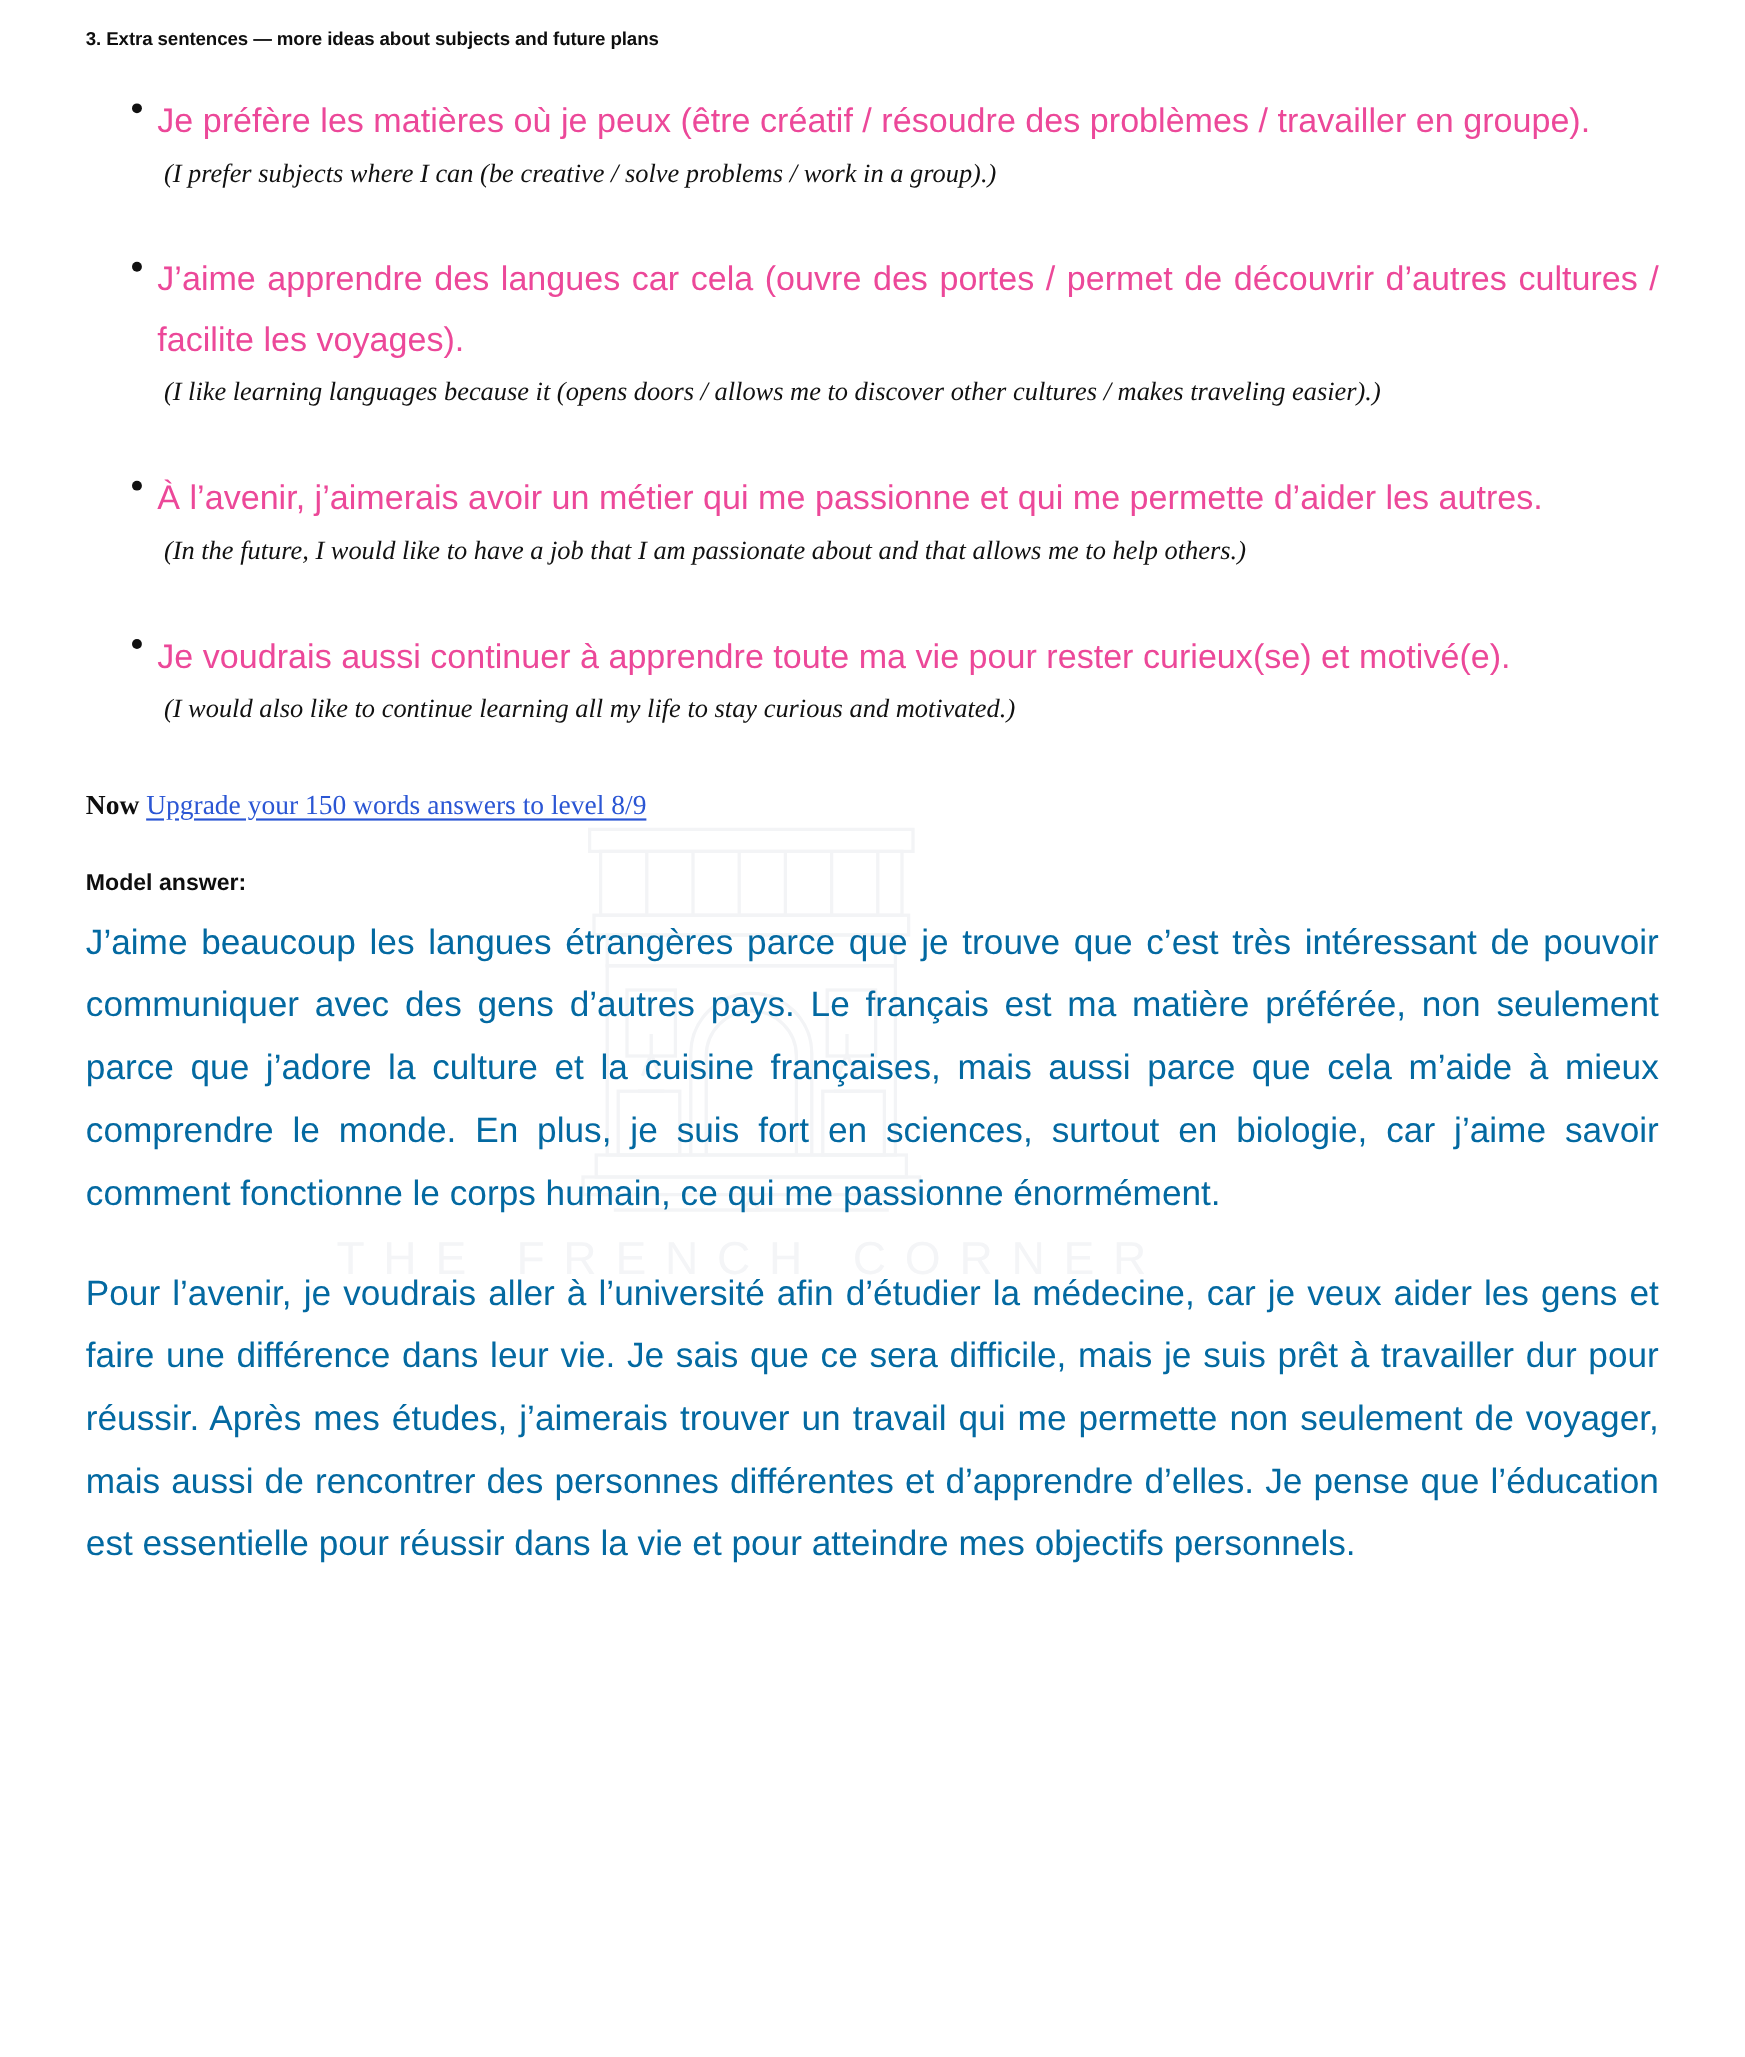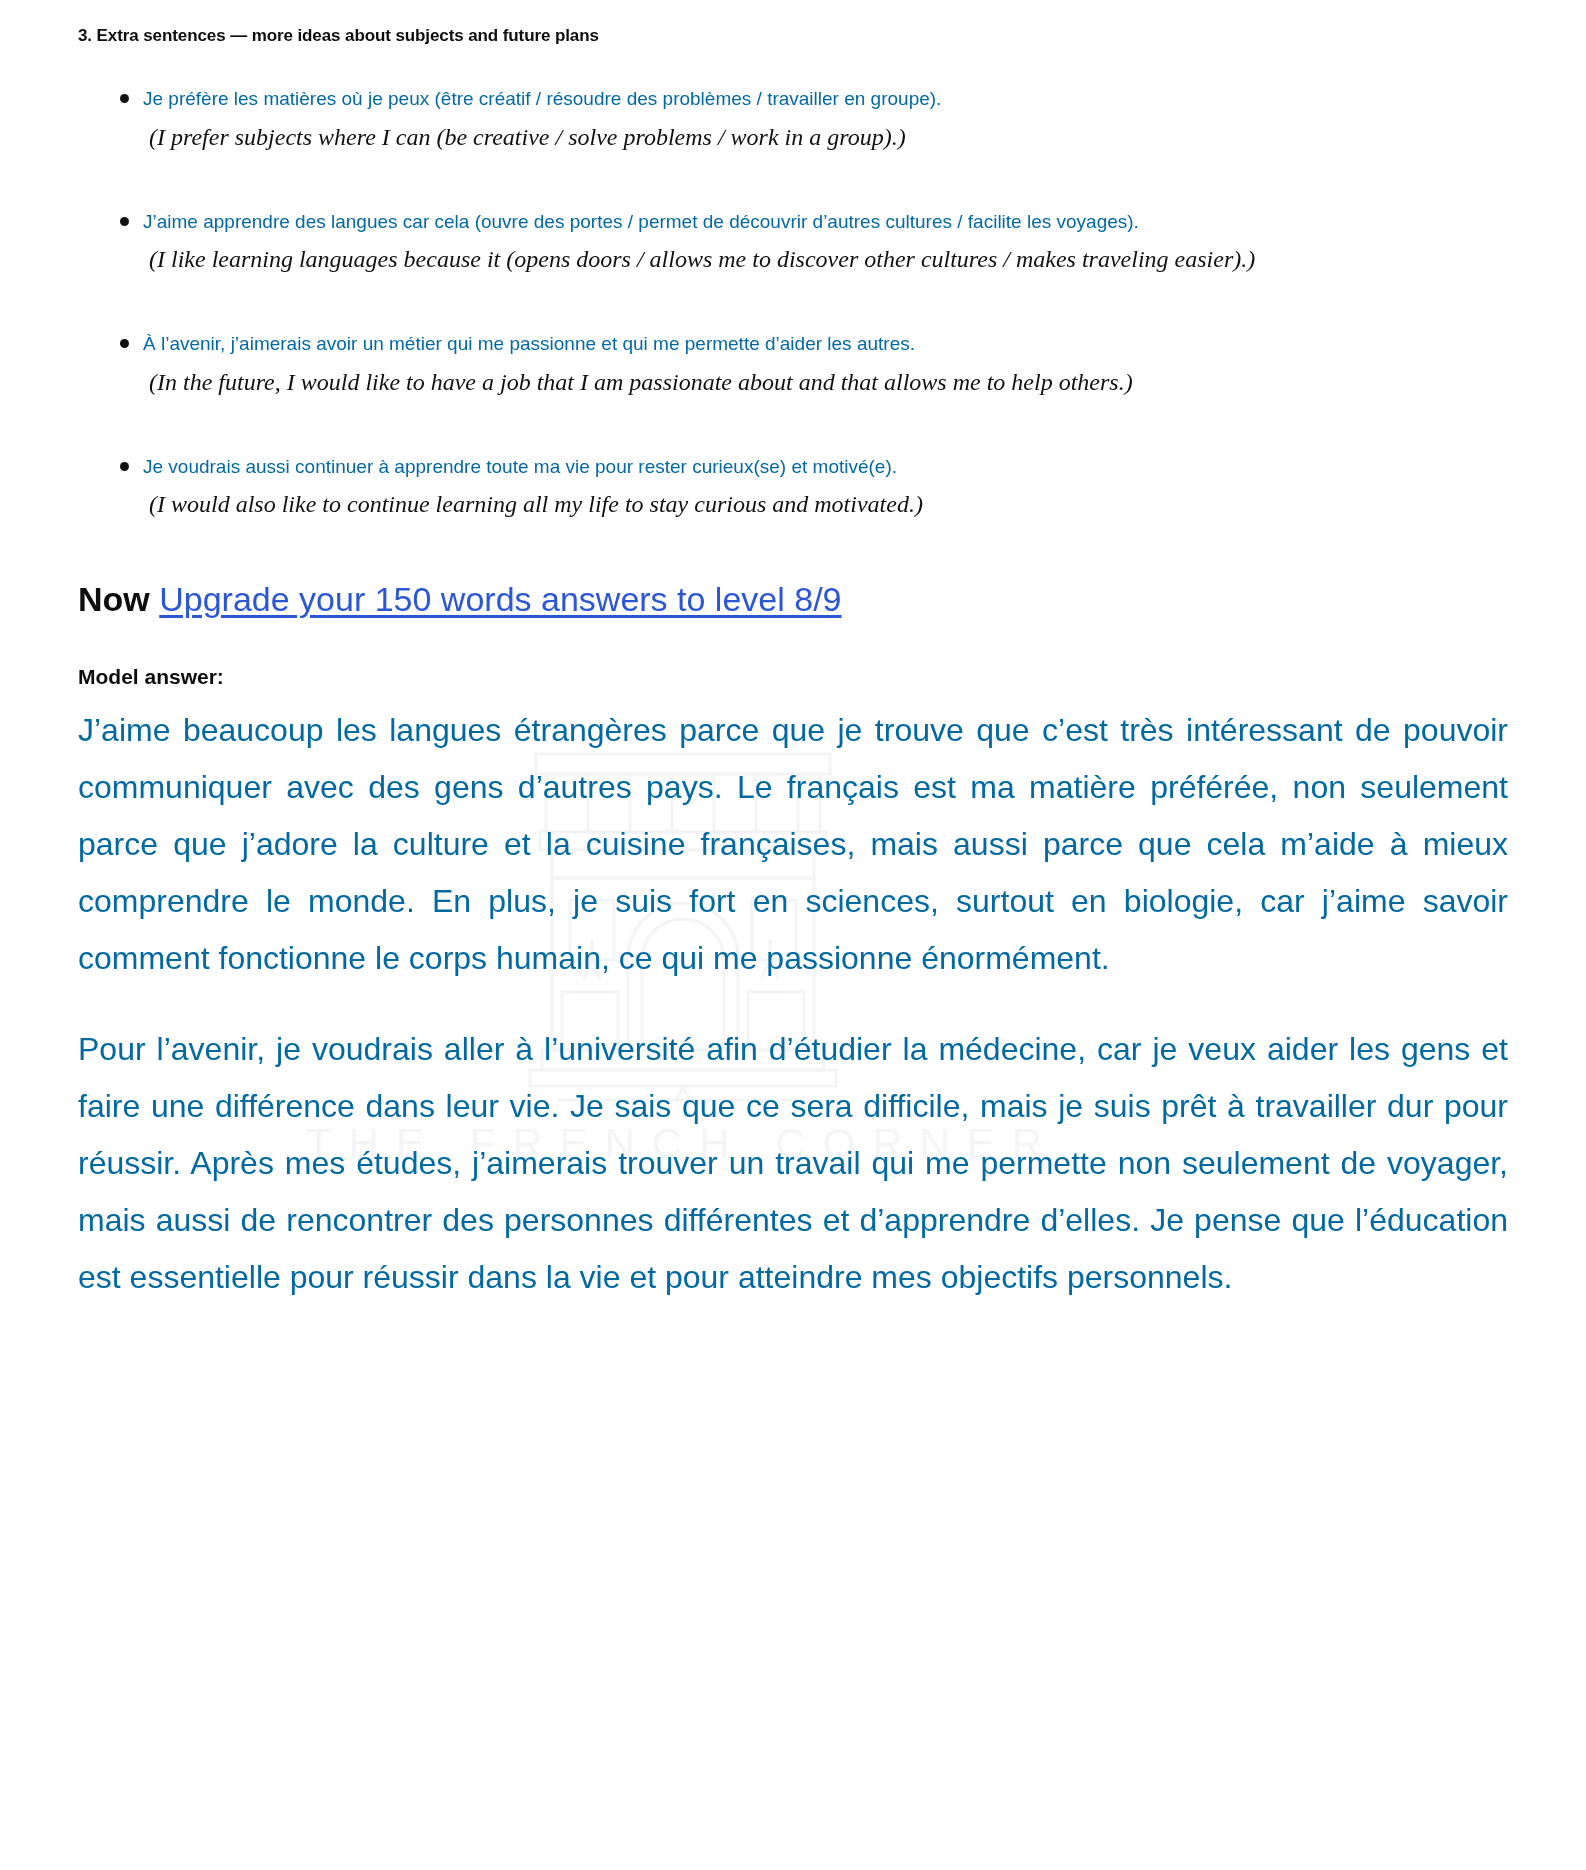--- a/index.html
+++ b/index.html
@@ -73,42 +73,43 @@
   ul.bullets > li .marker {
     position: absolute;
     left: 42px;
     top: 12px;
     width: 9px;
     height: 9px;
     border-radius: 50%;
     background: #111111;
   }
   .fr-line {
-    font-size: 19px;
+    font-size: 31px;
     line-height: 1.78;
     text-align: justify;
-    color: #0369a1;
+    color: #ec4899;
     margin: 0;
   }
   .en-line {
     font-size: 24px;
     line-height: 1.78;
     text-align: justify;
     font-style: italic;
     color: #111111;
     margin: 0;
     text-indent: 6px;
     font-family: Liberation Serif, serif;
   }
 
   
   .now-line {
-    font-size: 34px;
+    font-size: 25px;
     line-height: 1.6;
     margin: 4px 0 34px 0;
+    font-family: Liberation Serif, serif;
   }
   .now-label { font-weight: bold; color: #0e0e0e; }
   .now-link {
     color: #2b56d4;
     text-decoration: underline;
     text-underline-offset: 4px;
   }
 
   
   .model-label {

